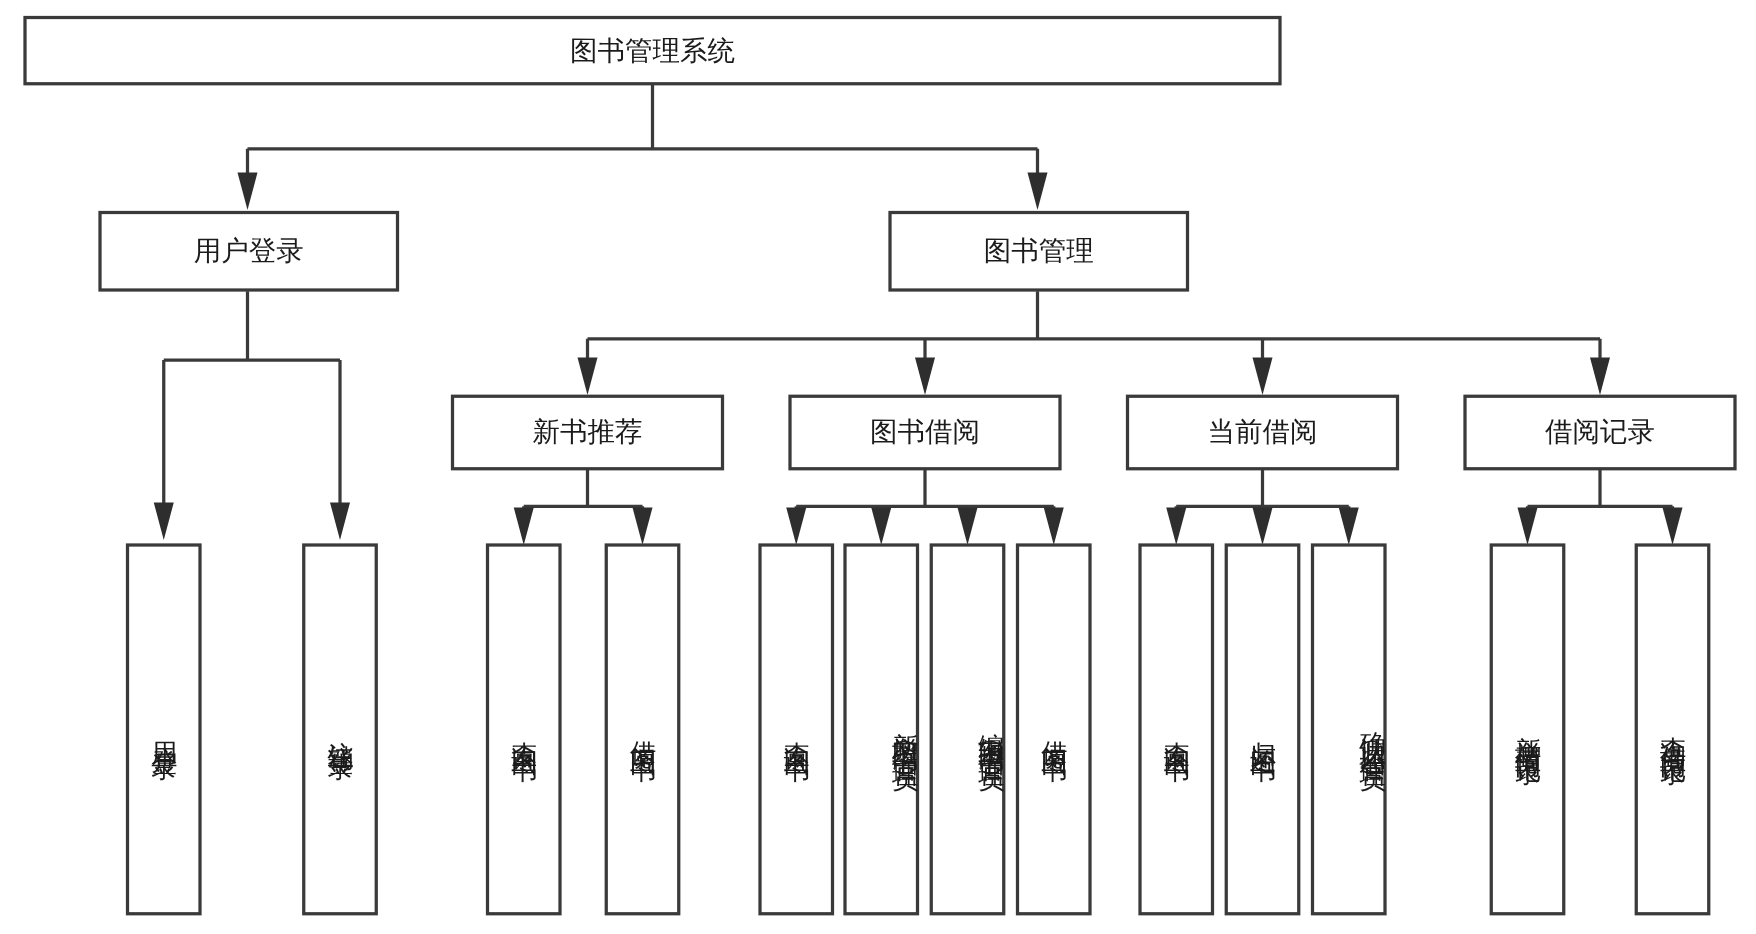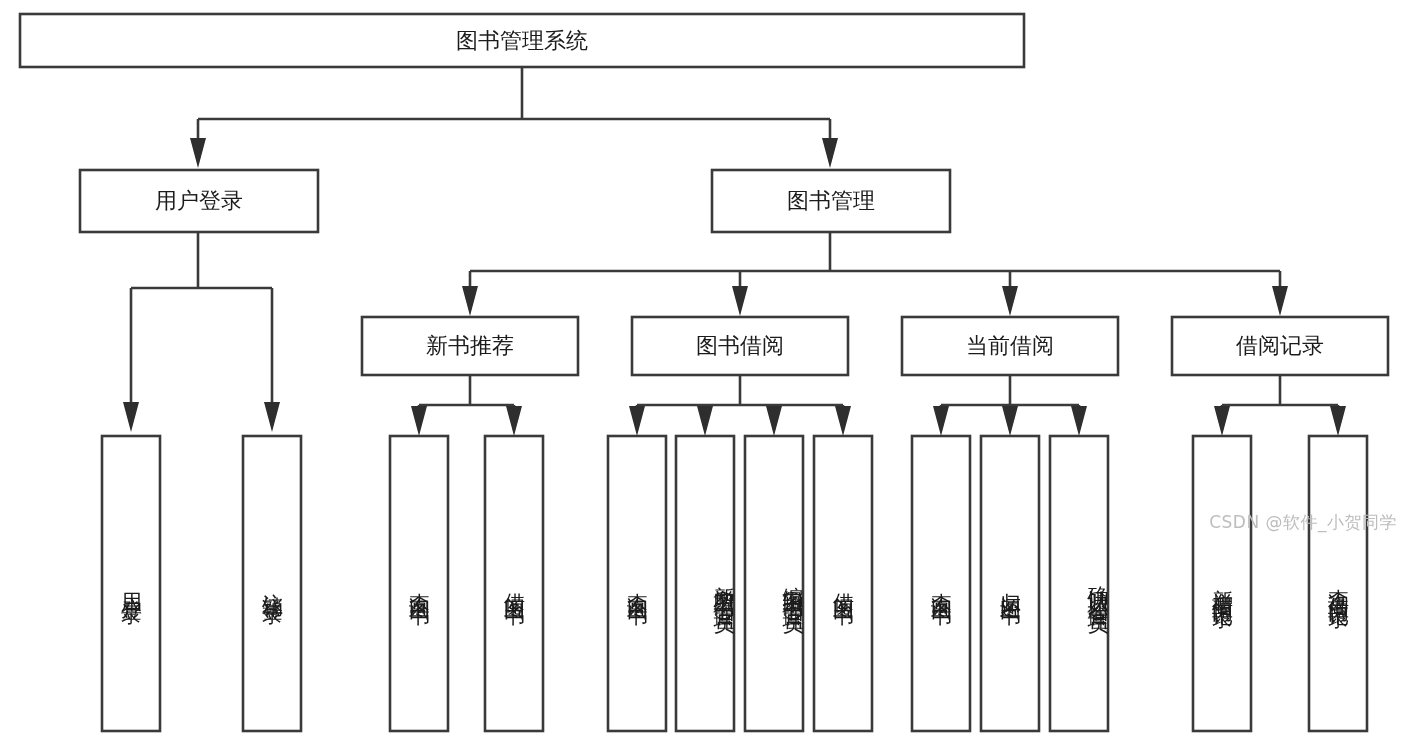--- a/index.html
+++ b/index.html
@@ -205,14 +205,13 @@
   <div class="leaf-label" style="left:745px; top:443px; width:58px; height:288px; display:flex; align-items:flex-start; justify-content:center;">编辑图书（管理员）</div>
   <div class="leaf-label" style="left:814px; top:436px; width:58px; height:295px; display:flex; align-items:center; justify-content:center;">借阅图书</div>
 
   <div class="leaf-label" style="left:912px; top:436px; width:58px; height:295px; display:flex; align-items:center; justify-content:center;">查询图书</div>
   <div class="leaf-label" style="left:981px; top:436px; width:58px; height:295px; display:flex; align-items:center; justify-content:center;">归还图书</div>
   <div class="leaf-label" style="left:1050px; top:443px; width:58px; height:288px; display:flex; align-items:flex-start; justify-content:center;">确认归还（管理员）</div>
 
   <div class="leaf-label" style="left:1193px; top:436px; width:58px; height:295px; display:flex; align-items:center; justify-content:center;">新增借阅记录</div>
   <div class="leaf-label" style="left:1309px; top:436px; width:58px; height:295px; display:flex; align-items:center; justify-content:center;">查询借阅记录</div>
 
-  <div class="watermark">CSDN @软件_小贺同学</div>
 </div>
 
 </body></html>

